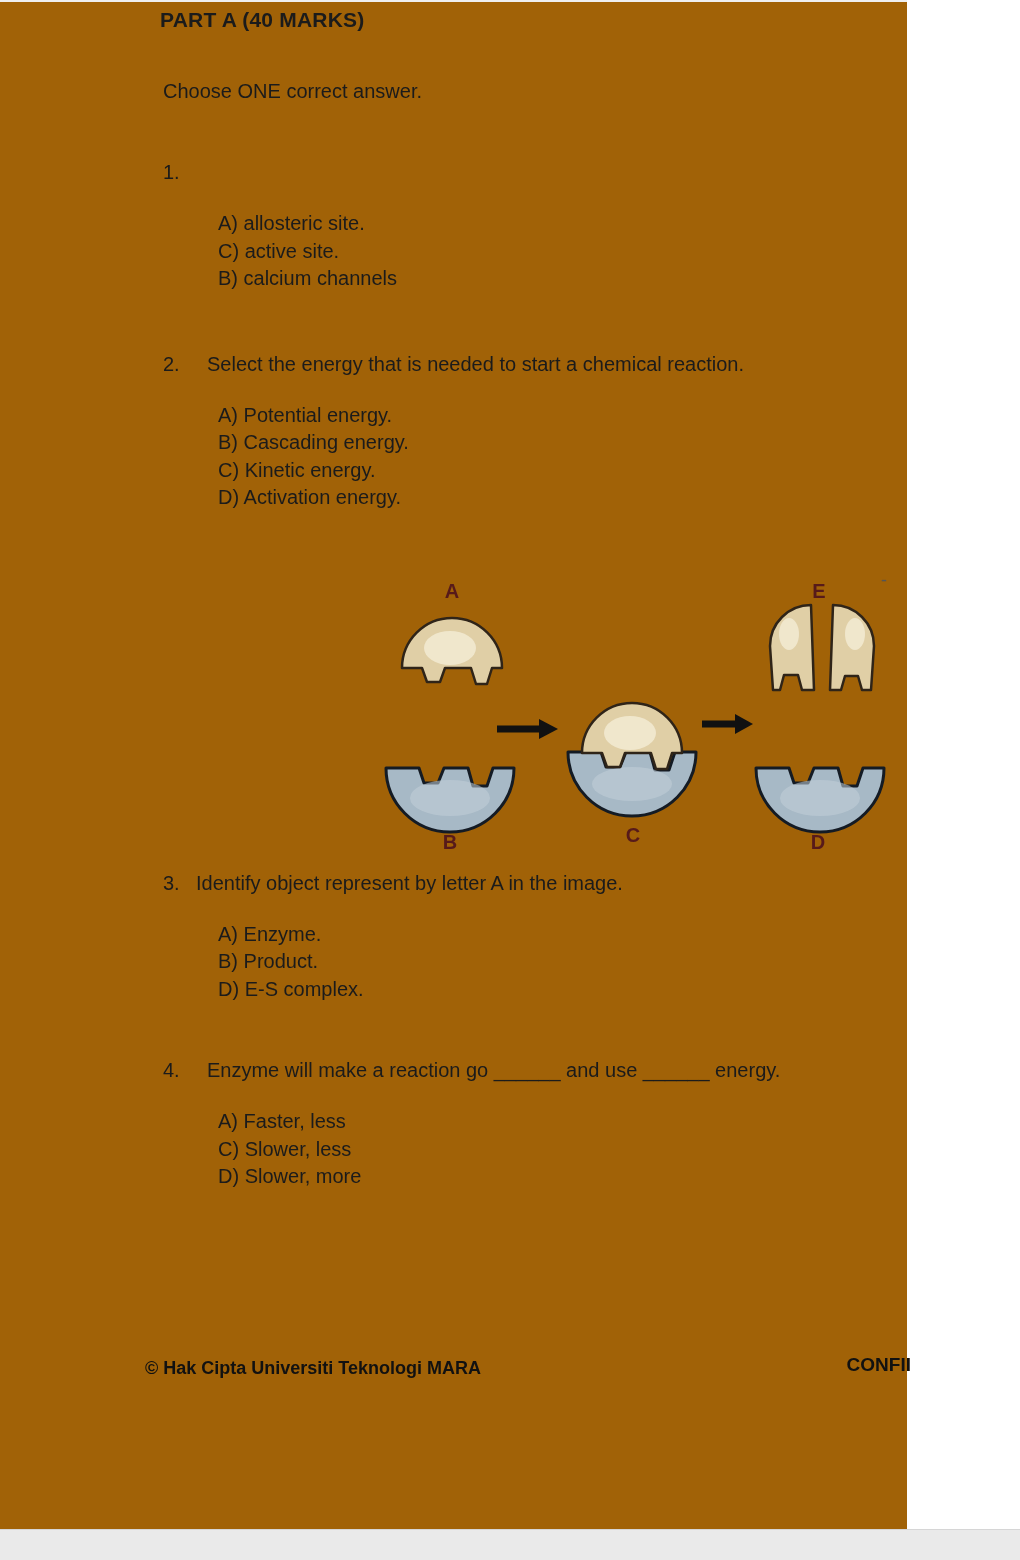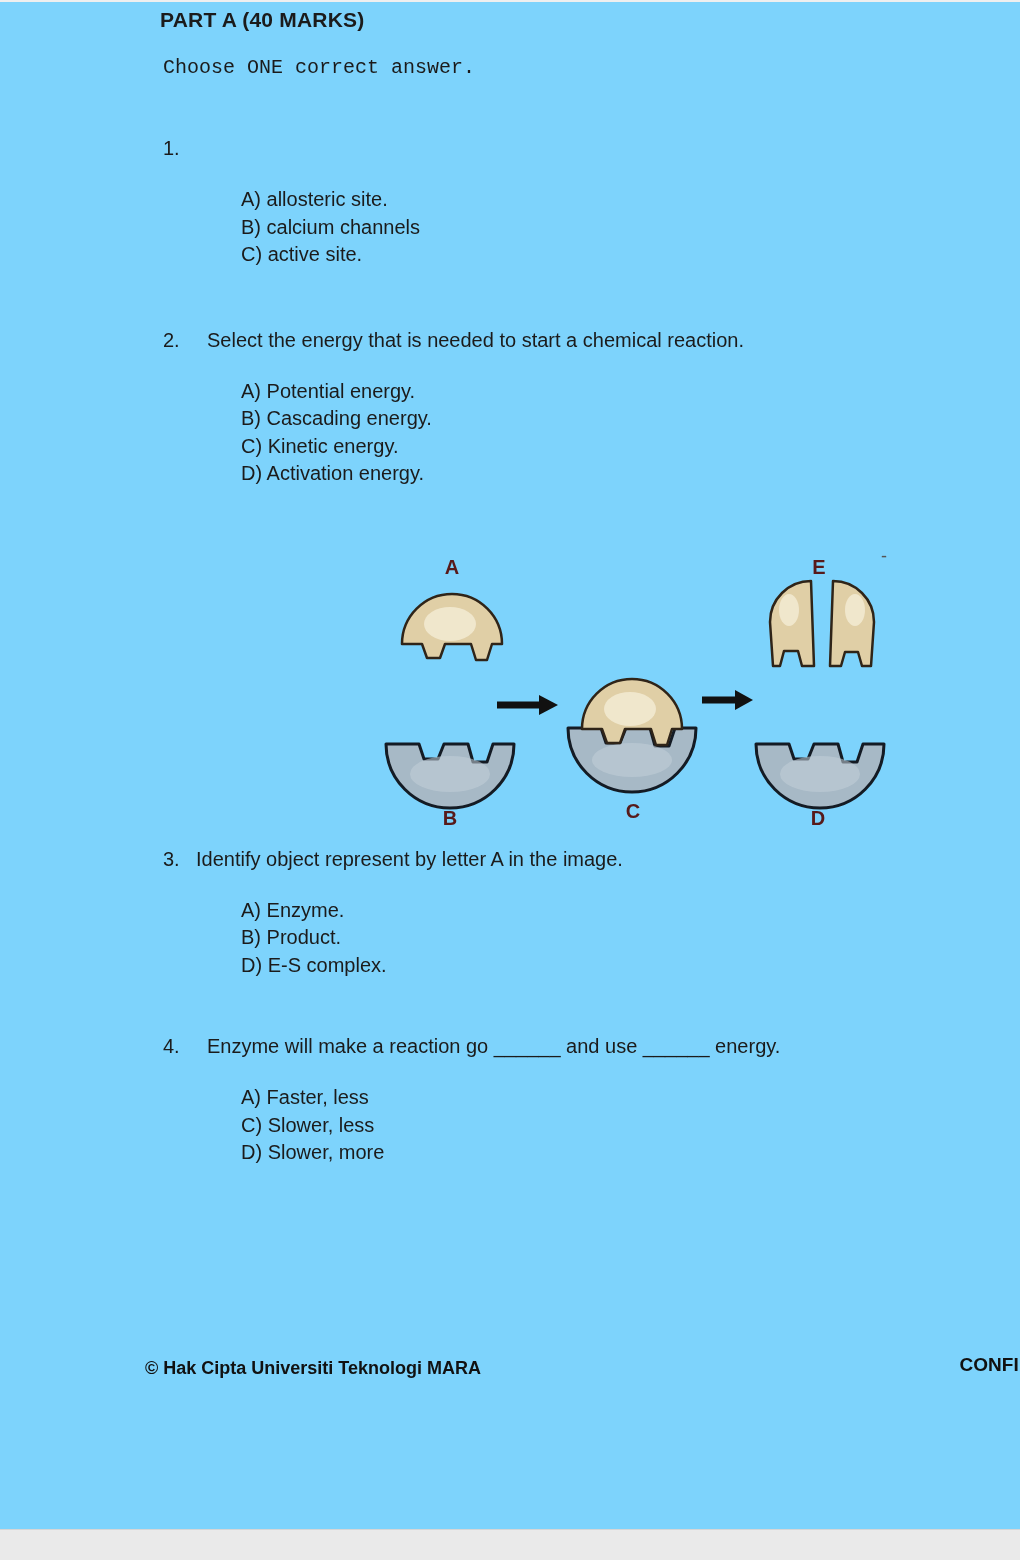--- a/index.html
+++ b/index.html
@@ -7,61 +7,60 @@
     padding: 0;
     width: 1020px;
     height: 1560px;
     background: #ffffff;
     font-family: "Liberation Sans", sans-serif;
     color: #1b1b1b;
     overflow: hidden;
   }
   .page {
     position: relative;
-    width: 1020px;
+    width: 907px;
     height: 1560px;
-    background: #7dd3fc;
+    background: #a16207;
     border-top: 2px solid #efefef;
     box-sizing: border-box;
   }
   .content {
     padding-left: 163px;
     padding-top: 6px;
   }
   .part-title {
     font-size: 21px;
     font-weight: bold;
     letter-spacing: 0.2px;
     margin-left: -3px;
   }
   .instruction {
     font-size: 20px;
-    margin-top: 24px;
-    font-family: Liberation Mono, monospace;
+    margin-top: 48px;
   }
   .question {
     font-size: 20px;
     display: flex;
   }
   .q1 { margin-top: 58px; }
   .q2 { margin-top: 60px; }
   .q3 { margin-top: 4px; }
   .q4 { margin-top: 56px; }
   .qnum {
     display: inline-block;
     min-width: 26px;
     margin-right: 7px;
     flex: 0 0 auto;
   }
   .wide .qnum {
     min-width: 28px;
     margin-right: 16px;
   }
   .options {
-    margin-left: 78px;
+    margin-left: 55px;
     margin-top: 26px;
     font-size: 20px;
     line-height: 27.5px;
   }
   .diagram-wrap {
     margin-left: 212px;
     margin-top: 60px;
     width: 520px;
     height: 296px;
   }
@@ -112,22 +111,22 @@
 
     <div class="part-title">PART A (40 MARKS)</div>
 
     <div class="instruction">Choose ONE correct answer.</div>
 
     <div class="question q1">
       <span class="qnum">1.</span>
     </div>
     <div class="options">
       <div>A) allosteric site.</div>
+      <div>C) active site.</div>
       <div>B) calcium channels</div>
-      <div>C) active site.</div>
     </div>
 
     <div class="question q2 wide">
       <span class="qnum">2.</span>
       <span class="qtext">Select the energy that is needed to start a chemical reaction.</span>
     </div>
     <div class="options">
       <div>A) Potential energy.</div>
       <div>B) Cascading energy.</div>
       <div>C) Kinetic energy.</div>

